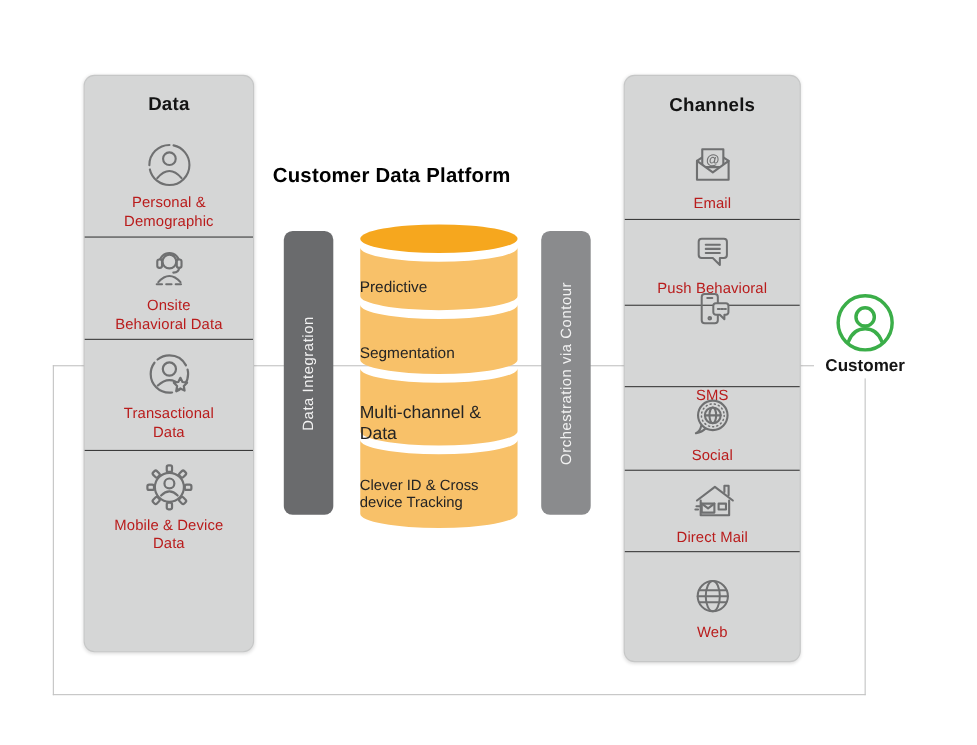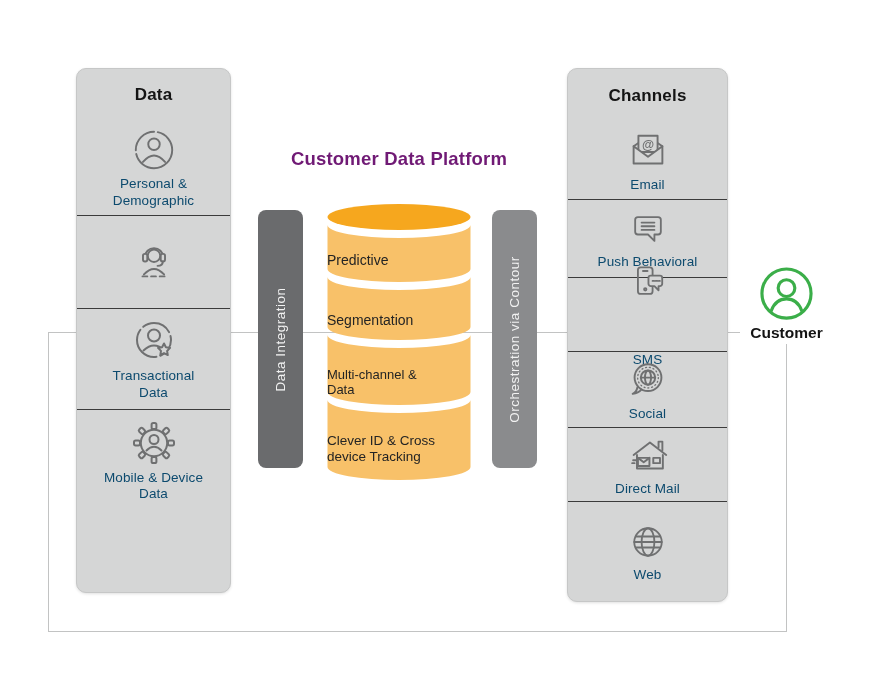--- a/index.html
+++ b/index.html
@@ -19,28 +19,28 @@
   .panel-title{
     display:flex;align-items:center;justify-content:center;
     font-size:17px;font-weight:800;color:#141414;letter-spacing:.2px;
   }
   .prow{
     display:flex;flex-direction:column;align-items:center;justify-content:center;
     box-sizing:border-box;gap:3px;
   }
   .prow.sep{border-bottom:1.6px solid #3b3b3b;}
   .row-label{
-    font-size:13.5px;line-height:1.22;text-align:center;color:#0c4a6e;
+    font-size:13.5px;line-height:1.22;text-align:center;color:#b91c1c;
     white-space:pre-line;letter-spacing:.1px;
   }
   .icon{display:flex;align-items:center;justify-content:center;}
   
   .diagram-title{
-    position:absolute;left:248px;top:148px;width:302px;text-align:center;
-    font-size:18.5px;font-weight:800;color:#701a75;z-index:2;letter-spacing:.2px;
+    position:absolute;left:248px;top:148px;width:302px;
+    font-size:18.5px;font-weight:800;color:#000000;z-index:2;letter-spacing:.2px;
   }
   
   .vbar{
     position:absolute;top:210px;width:45px;height:258px;border-radius:8px;z-index:2;
     display:flex;align-items:center;justify-content:center;
   }
   .vbar span{
     transform:rotate(-90deg);white-space:nowrap;color:#f2f2f2;
     font-size:13.5px;letter-spacing:.5px;
   }
@@ -90,20 +90,22 @@
         <svg class="ic" width="46" height="46" viewBox="0 0 48 48" fill="none" stroke="#6f7071" stroke-width="2" stroke-linecap="round" stroke-linejoin="round">
           <circle cx="24" cy="17.5" r="6.5"></circle>
           <path d="M14.5 19 a9.5 9.5 0 0 1 19 0"></path>
           <rect x="12.5" y="15.5" width="4.5" height="8" rx="2" fill="#d5d6d6"></rect>
           <rect x="31" y="15.5" width="4.5" height="8" rx="2" fill="#d5d6d6"></rect>
           <path d="M33.2 23.5 q0 4.5 -5.5 4.5"></path>
           <path d="M13.5 37 q10.5 -11.5 21 0"></path>
           <path d="M12 39 h24" stroke-dasharray="5 4"></path>
         </svg>
       </span>
+      <span class="row-label">Onsite
+Behavioral Data</span>
     </div>
 
 
     <div class="prow sep" style="height:101px;">
       <span class="icon">
         <svg class="ic" width="48" height="48" viewBox="0 0 48 48" fill="none" stroke="#6f7071" stroke-width="2" stroke-linecap="round" stroke-linejoin="round">
           <circle cx="24" cy="23" r="17" stroke-dasharray="20 4 40 4 30 4"></circle>
           <circle cx="24" cy="18.5" r="6"></circle>
           <path d="M13.5 33.5 Q24 23.5 34.5 33.5"></path>
           <path d="M34 26.5 l1.9 3.8 4.2 0.6 -3 3 0.7 4.2 -3.8 -2 -3.7 2 0.7 -4.2 -3 -3 4.1 -0.6 z" fill="#d5d6d6"></path>
@@ -147,21 +149,21 @@
 
   <svg id="cylinder" width="144" height="280" viewBox="0 0 144 280">
     <ellipse cx="72" cy="15" rx="71.5" ry="13" fill="#f6a71e"></ellipse>
     <path d="M0.5 23 A71.5 13 0 0 0 143.5 23 L143.5 67 A71.5 13 0 0 1 0.5 67 Z" fill="#f8c169"></path>
     <path d="M0.5 75 A71.5 13 0 0 0 143.5 75 L143.5 125 A71.5 13 0 0 1 0.5 125 Z" fill="#f8c169"></path>
     <path d="M0.5 133 A71.5 13 0 0 0 143.5 133 L143.5 190 A71.5 13 0 0 1 0.5 190 Z" fill="#f8c169"></path>
     <path d="M0.5 198 A71.5 13 0 0 0 143.5 198 L143.5 265 A71.5 13 0 0 1 0.5 265 Z" fill="#f8c169"></path>
   </svg>
   <div class="seg-label" style="top:252px;">Predictive</div>
   <div class="seg-label" style="top:312px;">Segmentation</div>
-  <div class="seg-label" style="top:367px;font-size:13px;">Multi-channel &amp;
+  <div class="seg-label" style="top:367px;font-size:16px;">Multi-channel &amp;
 Data</div>
   <div class="seg-label" style="top:433px;font-size:13.5px;">Clever ID &amp; Cross
 device Tracking</div>
 
   <div class="panel" style="left:567px;top:68px;width:161px;height:534px;">
     <div class="panel-title" style="height:54px;">Channels</div>
 
     <div class="prow sep" style="height:78px;">
       <span class="icon">
         <svg class="ic" width="46" height="46" viewBox="0 0 48 48" fill="none" stroke="#6f7071" stroke-width="2" stroke-linecap="round" stroke-linejoin="round">

